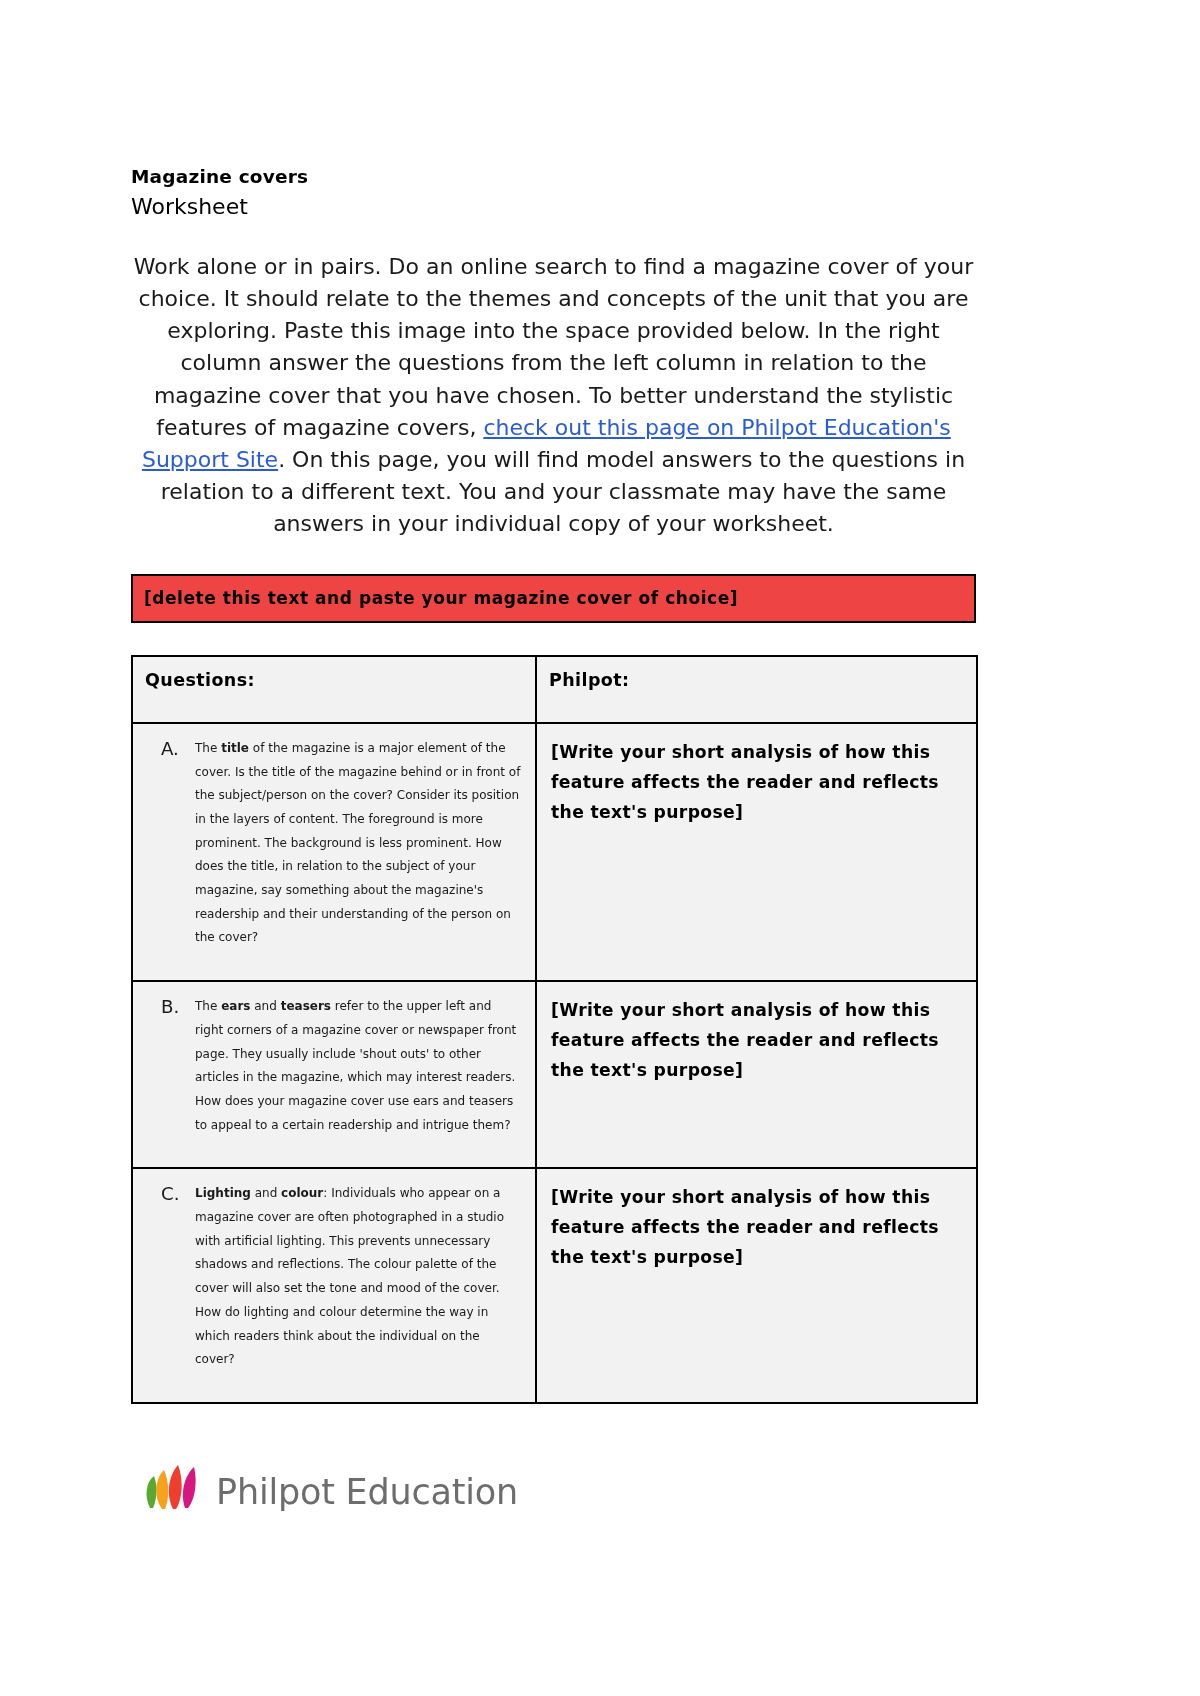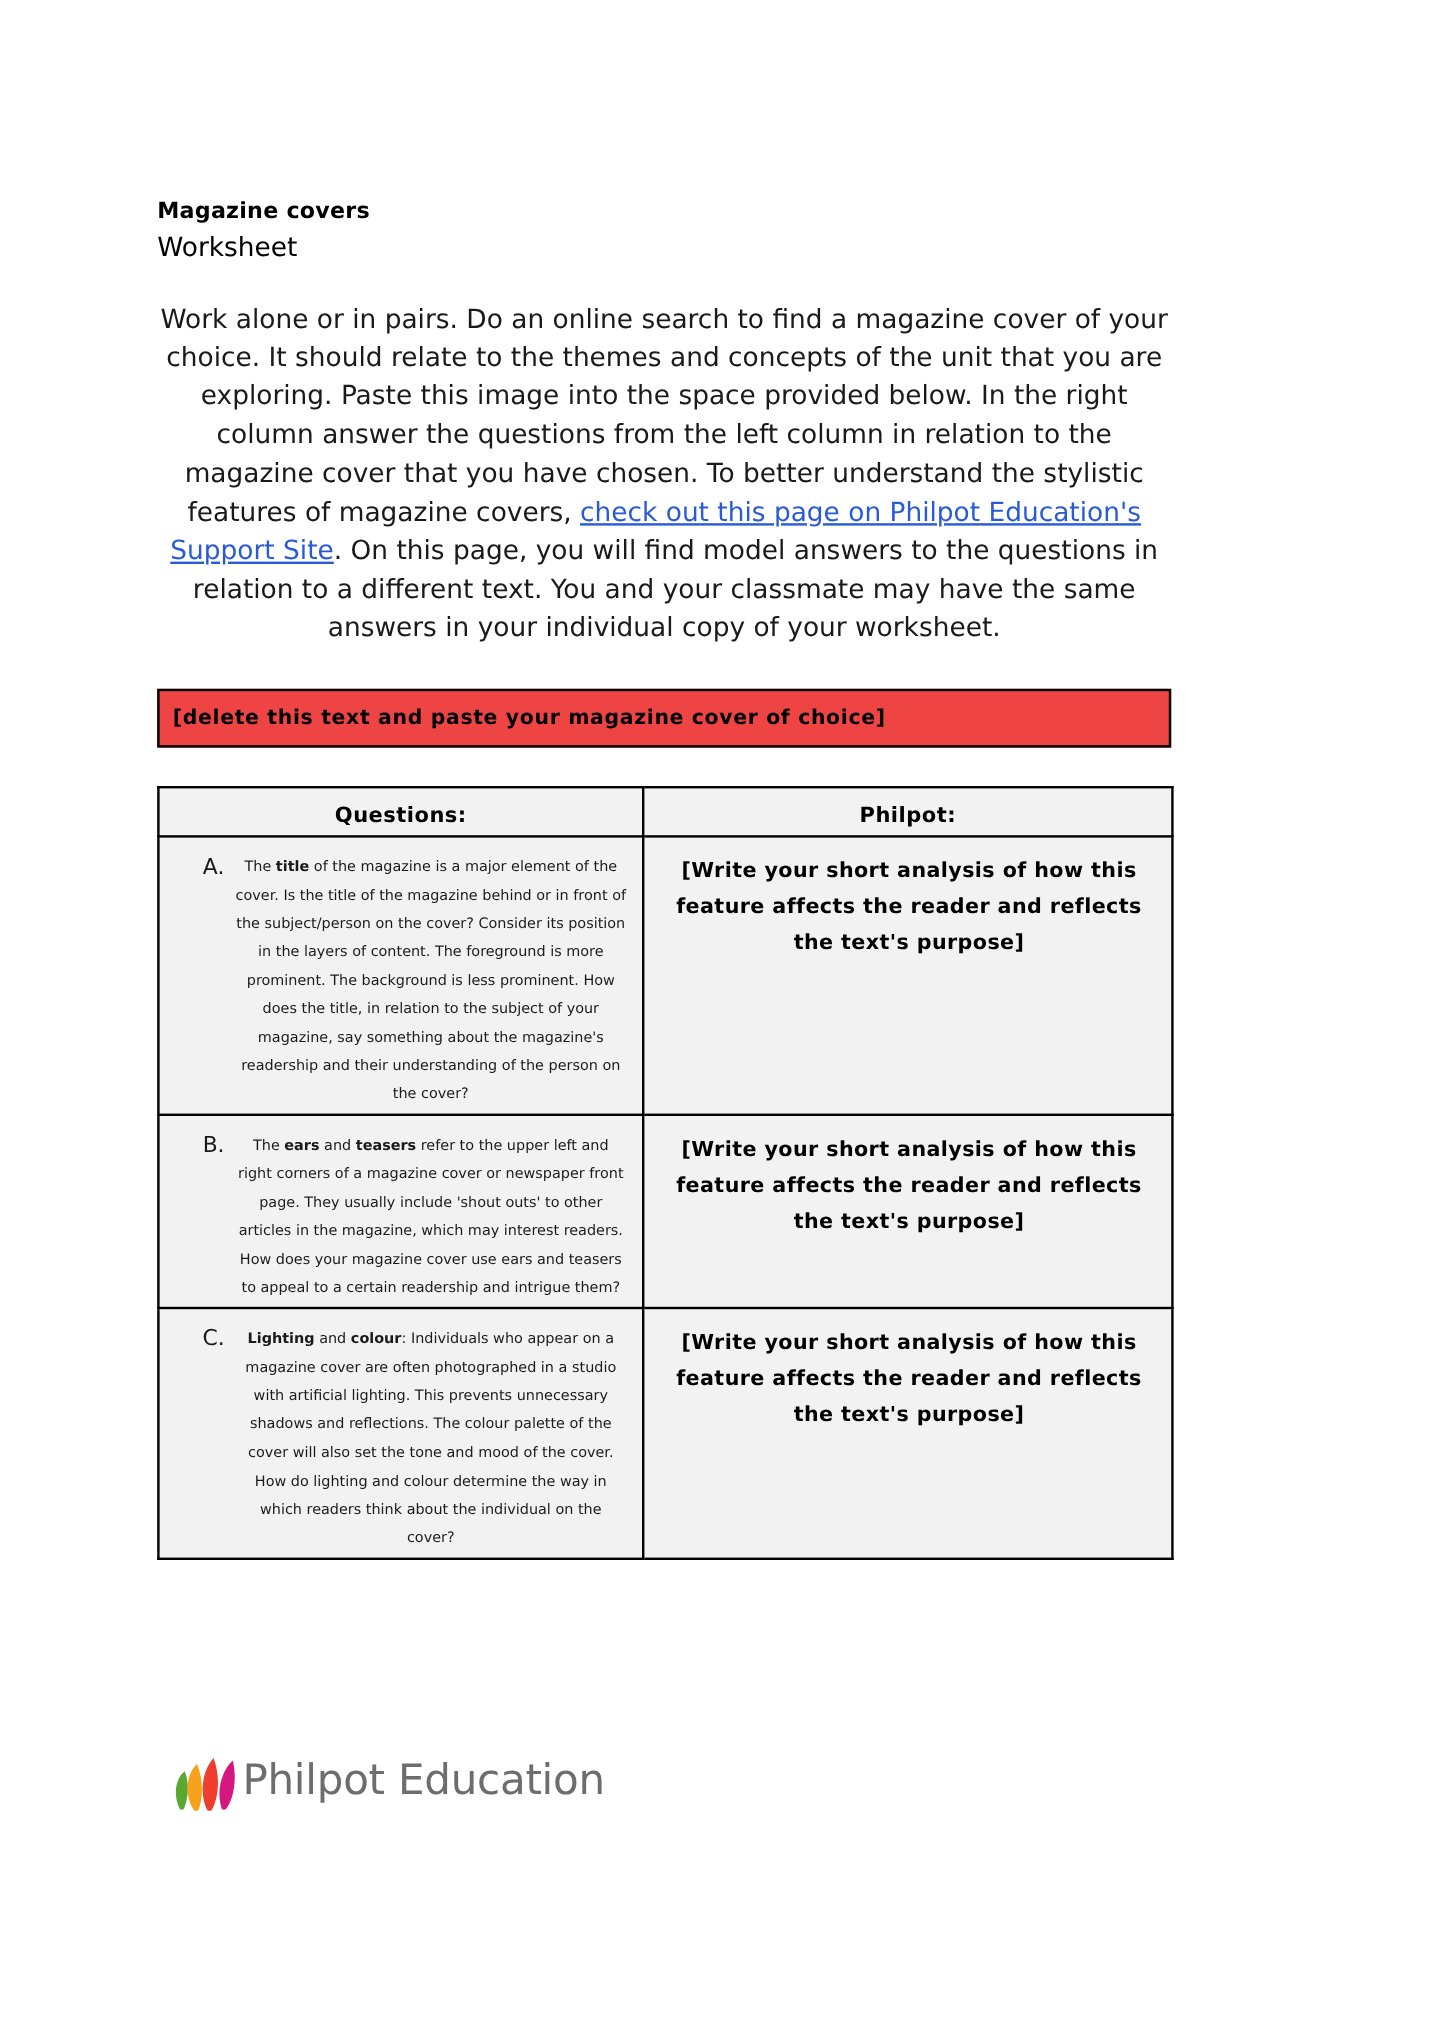--- a/index.html
+++ b/index.html
@@ -78,22 +78,21 @@
     margin-top: 32px;
     border-collapse: collapse;
     width: 845px;
     table-layout: fixed;
     background: #f2f2f2;
   }
   table.qa td {
     border: 2.3px solid #000;
     background: #f2f2f2;
     vertical-align: top;
-    padding: 13px 12px 4px 12px;
-    text-align: center;
+    padding: 13px 12px 30px 12px;
   }
   col.c1 { width: 404px; }
   col.c2 { width: 441px; }
 
   .th-text {
     font-size: 17.5px;
     font-weight: bold;
     letter-spacing: 0.4px;
     line-height: 1.25;
   }
@@ -125,21 +124,22 @@
     letter-spacing: 0.35px;
     padding-left: 2px;
   }
 
   
   .footer {
     position: absolute;
     left: 140px;
     top: 1456px;
     display: flex;
-    align-items: center;
+    align-items: flex-end;
+    gap: 14px;
   }
   .logo-mark {
     width: 62px;
     height: 56px;
     flex: 0 0 62px;
   }
   .logo-word {
     font-size: 35px;
     color: #6d6d6d;
     letter-spacing: -0.2px;

